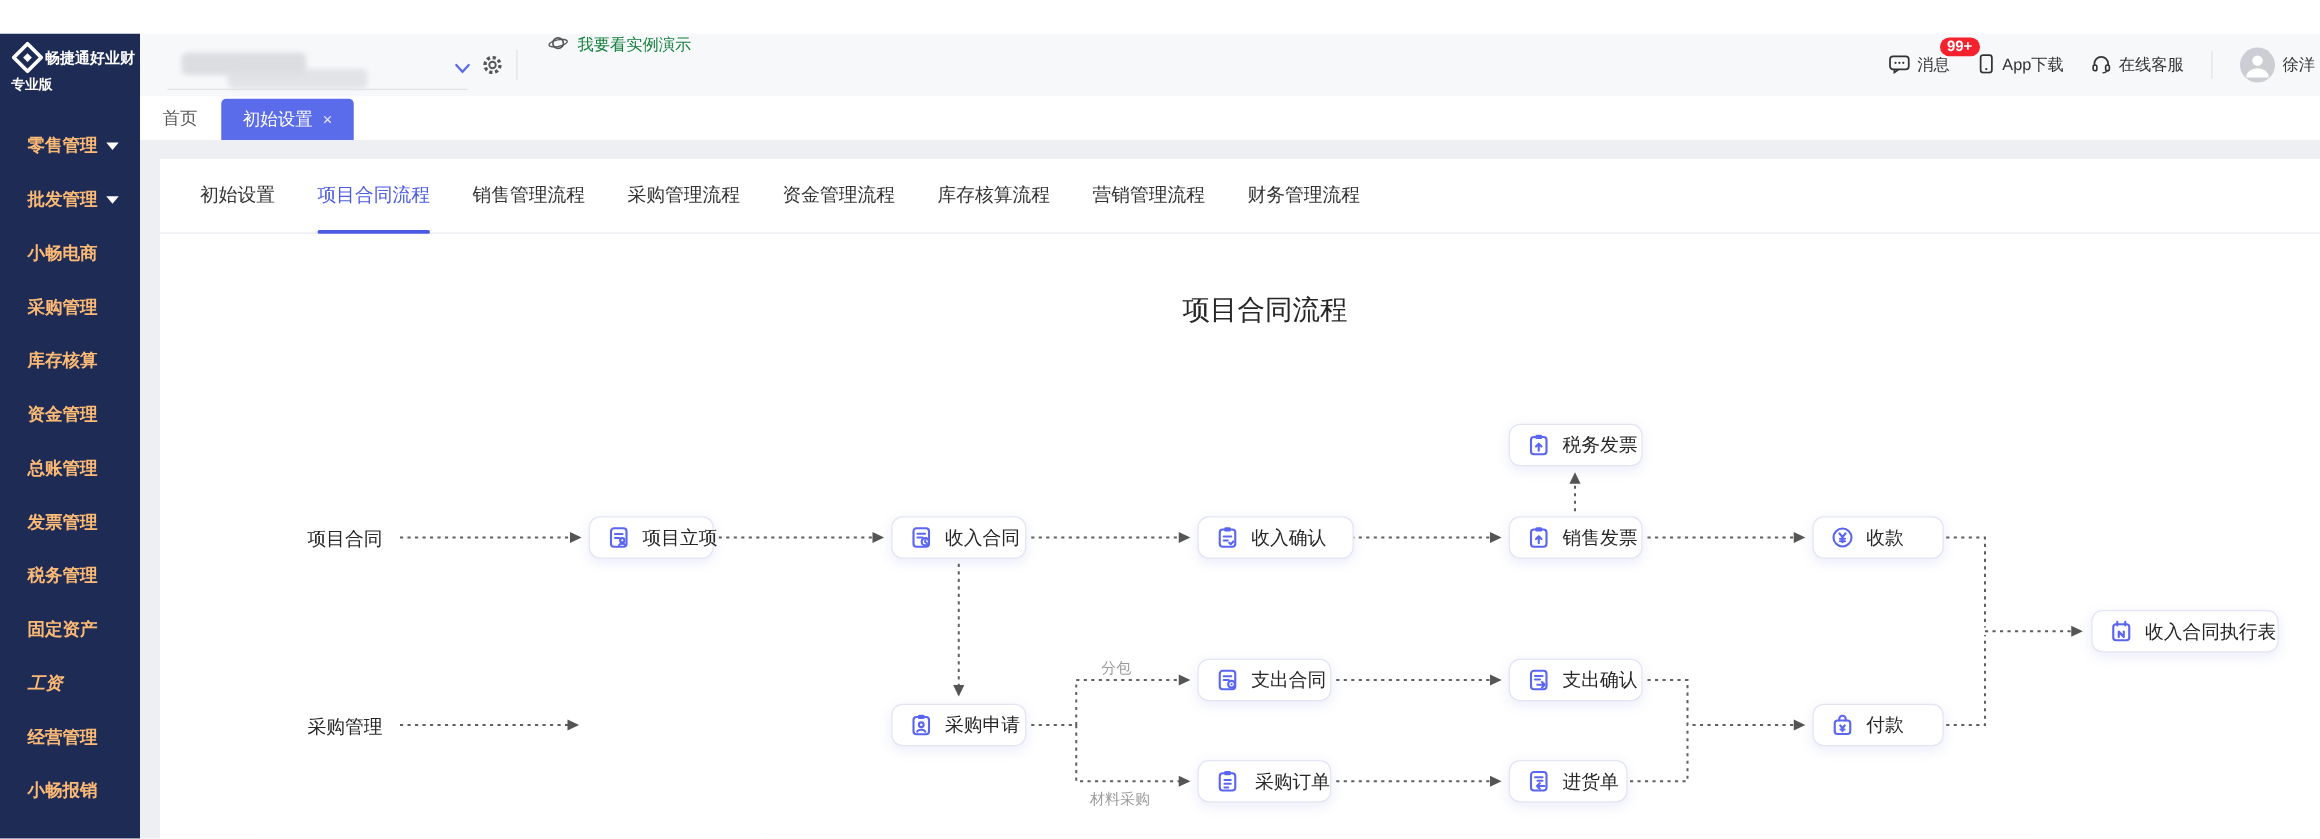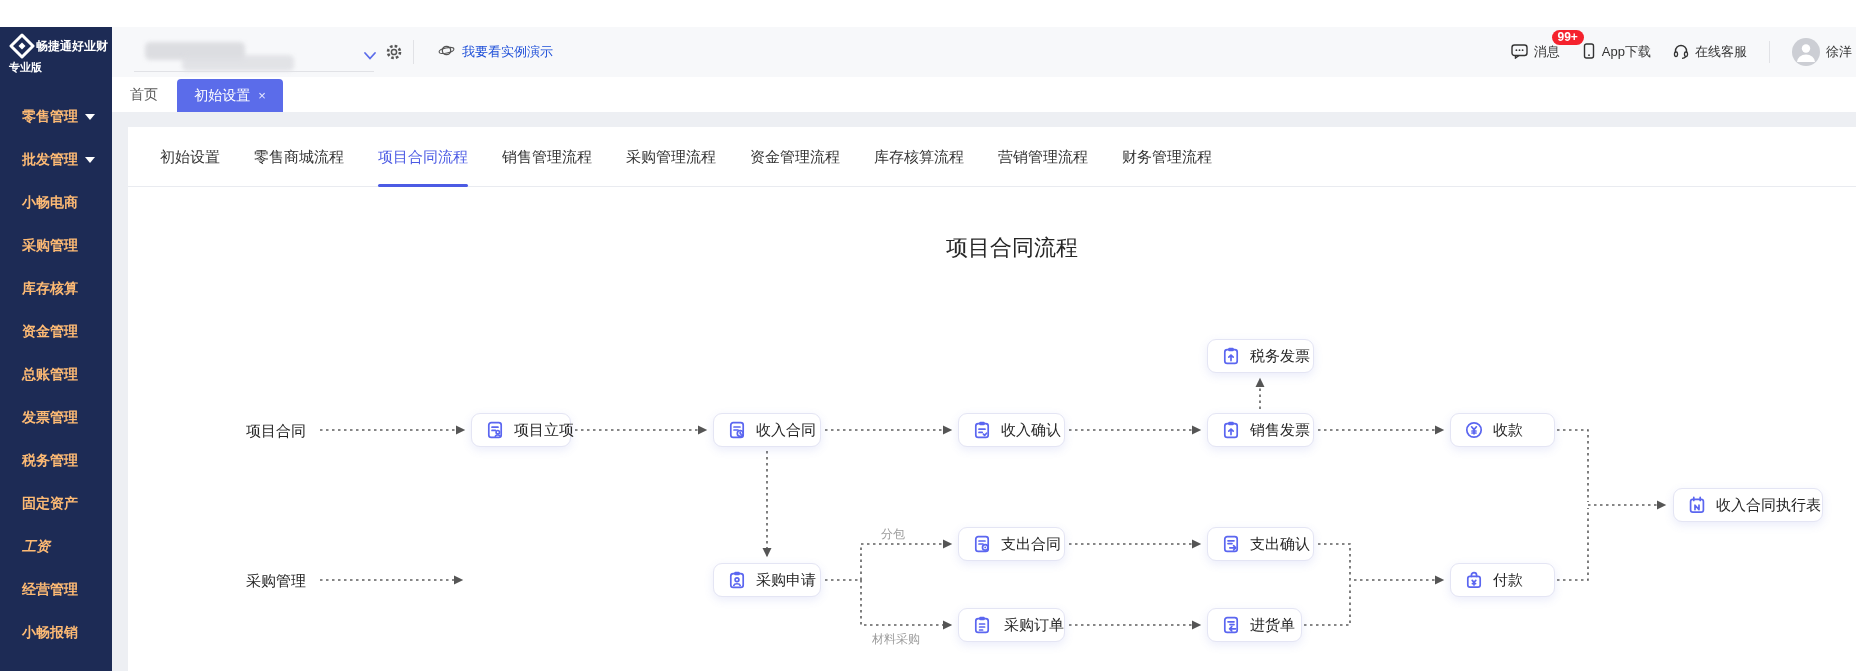--- a/index.html
+++ b/index.html
@@ -12,21 +12,21 @@
   .header { position:absolute; top:27px; left:112px; right:0; height:50px; background:#f7f8fa; }
   .header-inner { position:relative; width:100%; height:100%; }
 
   .company-wrap { position:absolute; left:10px; top:0; width:270px; height:50px; }
   .blob1 { position:absolute; left:23px; top:15px; width:100px; height:18px; background:#d6d7db; border-radius:5px; filter:blur(2px); opacity:.8; }
   .blob2 { position:absolute; left:60px; top:28px; width:112px; height:16px; background:#dddee2; border-radius:5px; filter:blur(2px); opacity:.8; }
   .company-underline { position:absolute; left:12px; top:44px; width:240px; height:1px; background:#e1e2e6; }
   .chevron-down { position:absolute; left:241px; top:20px; width:14px; height:10px; }
   .hdr-gear { position:absolute; left:273px; top:16px; }
   .hdr-div1 { position:absolute; left:301px; top:13px; width:1px; height:24px; background:#e1e2e6; }
-  .demo-link { position:absolute; left:326px; top:0; height:50px; display:flex; align-items:center; gap:7px; font-size:13px; color:#1d4ed8; cursor:pointer; }
+  .demo-link { position:absolute; left:326px; top:0; height:50px; display:flex; align-items:flex-start; gap:7px; font-size:13px; color:#15803d; cursor:pointer; }
 
   .hdr-right { position:absolute; right:0; top:0; height:50px; display:flex; align-items:center; gap:22px; padding-right:0; }
   .hdr-item { display:flex; align-items:center; gap:6px; font-size:13px; color:#333; cursor:pointer; position:relative; }
   .badge { position:absolute; top:-13px; right:-24px; background:#f5222d; color:#fff; font-size:12px; line-height:15px; padding:0 6px; border-radius:8px; font-weight:bold; }
   .hdr-div2 { width:1px; height:22px; background:#e1e2e6; }
   .avatar { width:28px; height:28px; border-radius:50%; background:#ccced4; display:flex; align-items:center; justify-content:center; overflow:hidden; }
   .username { font-size:13px; color:#333; width:30px; overflow:hidden; white-space:nowrap; }
 
   
   .ptab-row { position:absolute; top:77px; left:112px; right:0; height:35px; background:#fff; }
@@ -183,21 +183,20 @@
       <span>初始设置</span>
       <span class="ptab-close">×</span>
     </div>
   </div>
 
   <div class="main">
     <div class="card">
       <div class="flow-tabbar">
         <div class="flow-tabs">
             <div class="flow-tab">初始设置</div>
-            <div class="flow-tab">零售商城流程</div>
             <div class="flow-tab active">项目合同流程</div>
             <div class="flow-tab">销售管理流程</div>
             <div class="flow-tab">采购管理流程</div>
             <div class="flow-tab">资金管理流程</div>
             <div class="flow-tab">库存核算流程</div>
             <div class="flow-tab">营销管理流程</div>
             <div class="flow-tab">财务管理流程</div>
           </div>
       </div>
 
@@ -245,21 +244,21 @@
               <span class="nicon">
                 <svg width="20" height="20" viewBox="0 0 20 20" fill="none" stroke="#5b66f0" stroke-width="1.7" stroke-linecap="round" stroke-linejoin="round">
                   <rect x="3.8" y="2.6" width="12.4" height="14.8" rx="2.4"></rect>
                   <path d="M7 7h6M7 10h4"></path>
                   <circle cx="13.2" cy="13.4" r="2.9" fill="#fff"></circle>
                   <path d="M13.2 12.1v1.5l1 .7"></path>
                 </svg>
               </span>
               <span>收入合同</span>
             </div>
-            <div class="fc-node" style="left: 830px; top: 226px; width: 107px; text-align: right;">
+            <div class="fc-node" style="left: 830px; top: 226px; width: 125px; text-align: right;">
               <span class="nicon">
                 <svg width="20" height="20" viewBox="0 0 20 20" fill="none" stroke="#5b66f0" stroke-width="1.7" stroke-linecap="round" stroke-linejoin="round">
                   <rect x="3.8" y="3.6" width="12.4" height="13.8" rx="2.4"></rect>
                   <rect x="7.2" y="1.8" width="5.6" height="3.4" rx="1.2" fill="#5b66f0" stroke="none"></rect>
                   <path d="M7 9.2h6M7 12.4h3.2"></path>
                   <path d="M11.4 14.2l1.2 1.2 2-2.2"></path>
                 </svg>
               </span>
               <span>收入确认</span>
             </div>

